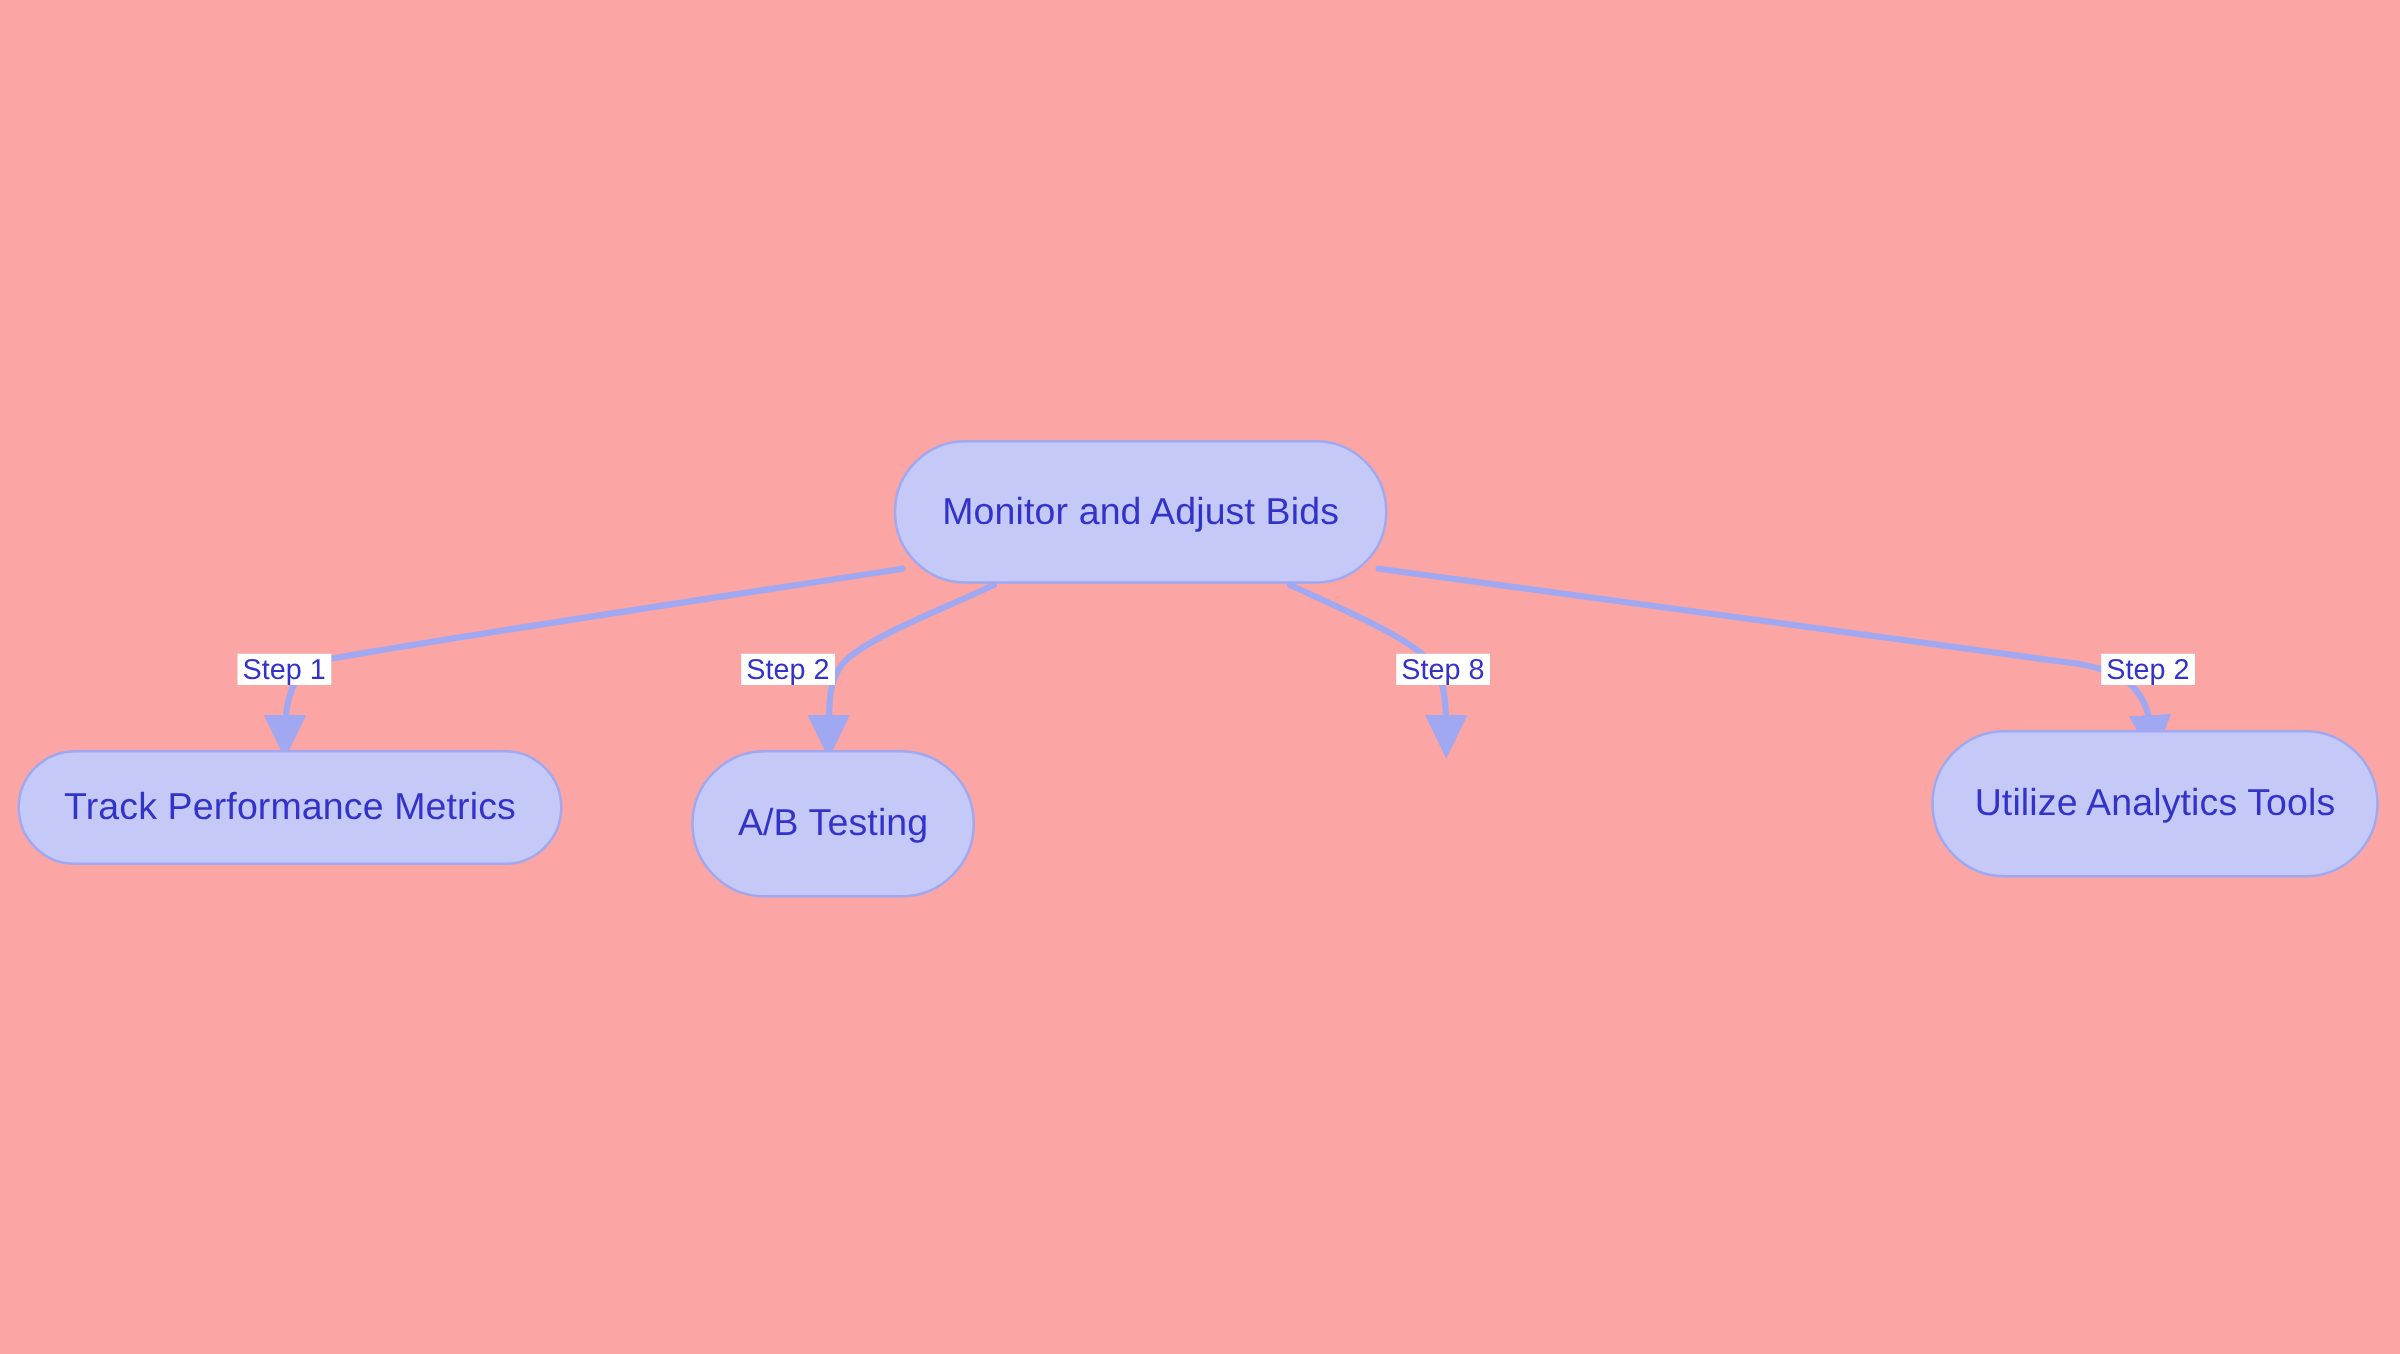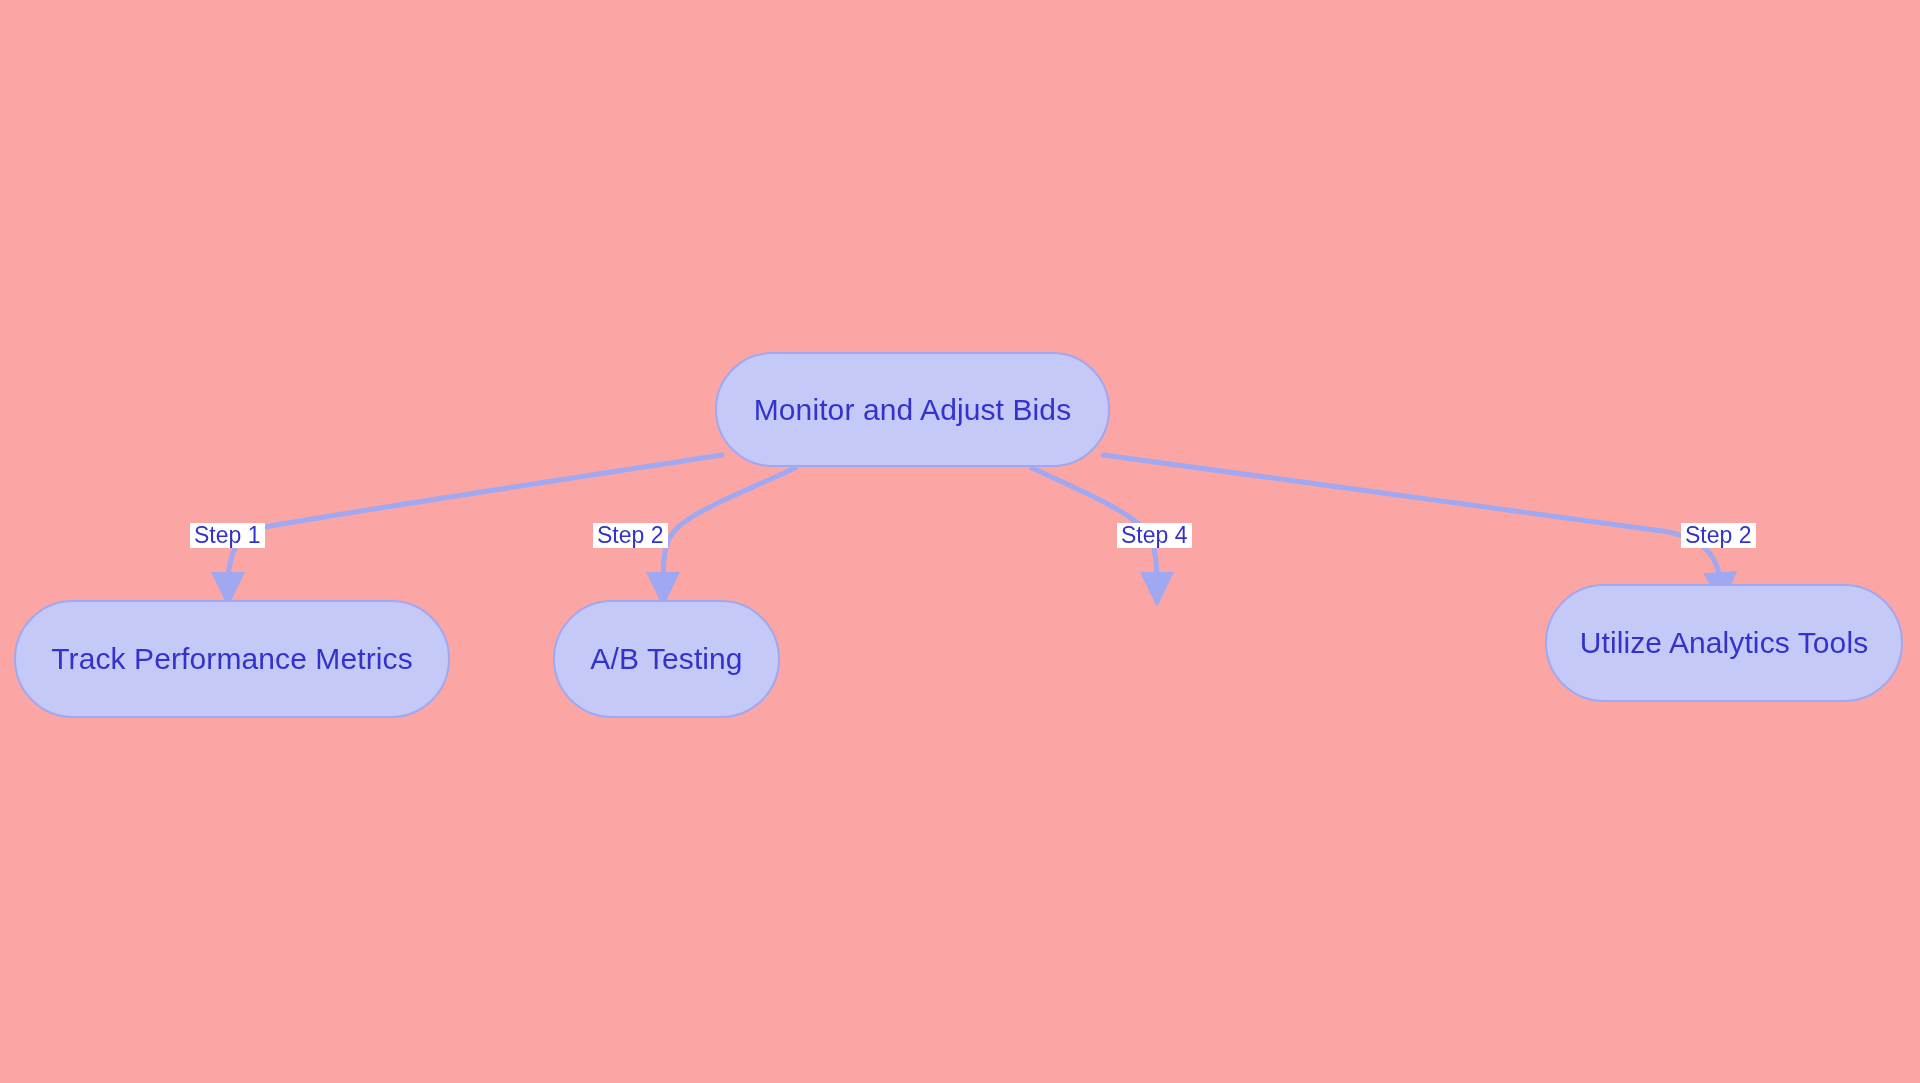--- a/index.html
+++ b/index.html
@@ -73,34 +73,34 @@
 
     <path d="M 1032,468 C 1080,490 1122,508 1142,527 C 1155,540 1157,556 1157,588" fill="none" stroke="#9fa8f0" stroke-width="5" stroke-linecap="round" marker-end="url(#arrowhead)"></path>
 
     <path d="M 1103,455 C 1290,480 1520,512 1662,531 C 1700,537 1719,552 1721,588" fill="none" stroke="#9fa8f0" stroke-width="5" stroke-linecap="round" marker-end="url(#arrowhead)"></path>
   </svg>
 
   <div class="node" style="left:715px; top:352px; width:395px; height:115px;">
     <span class="node-label">Monitor and Adjust Bids</span>
   </div>
 
-  <div class="node" style="left:14px; top:600px; width:436px; height:118px;">
+  <div class="node" style="left:14px; top:600px; width:436px; height:92px;">
     <span class="node-label">Track Performance Metrics</span>
   </div>
 
   <div class="node" style="left:553px; top:600px; width:227px; height:118px;">
     <span class="node-label">A/B Testing</span>
   </div>
 
 
   <div class="node" style="left:1545px; top:584px; width:358px; height:118px;">
     <span class="node-label">Utilize Analytics Tools</span>
   </div>
 
   <div class="edge-label" style="left:190px; top:523px;">Step 1</div>
 
   <div class="edge-label" style="left:593px; top:523px;">Step 2</div>
 
-  <div class="edge-label" style="left:1117px; top:523px;">Step 4</div>
+  <div class="edge-label" style="left:1117px; top:523px;">Step 8</div>
 
   <div class="edge-label" style="left:1681px; top:523px;">Step 2</div>
 
 </div>
 
 </body></html>

